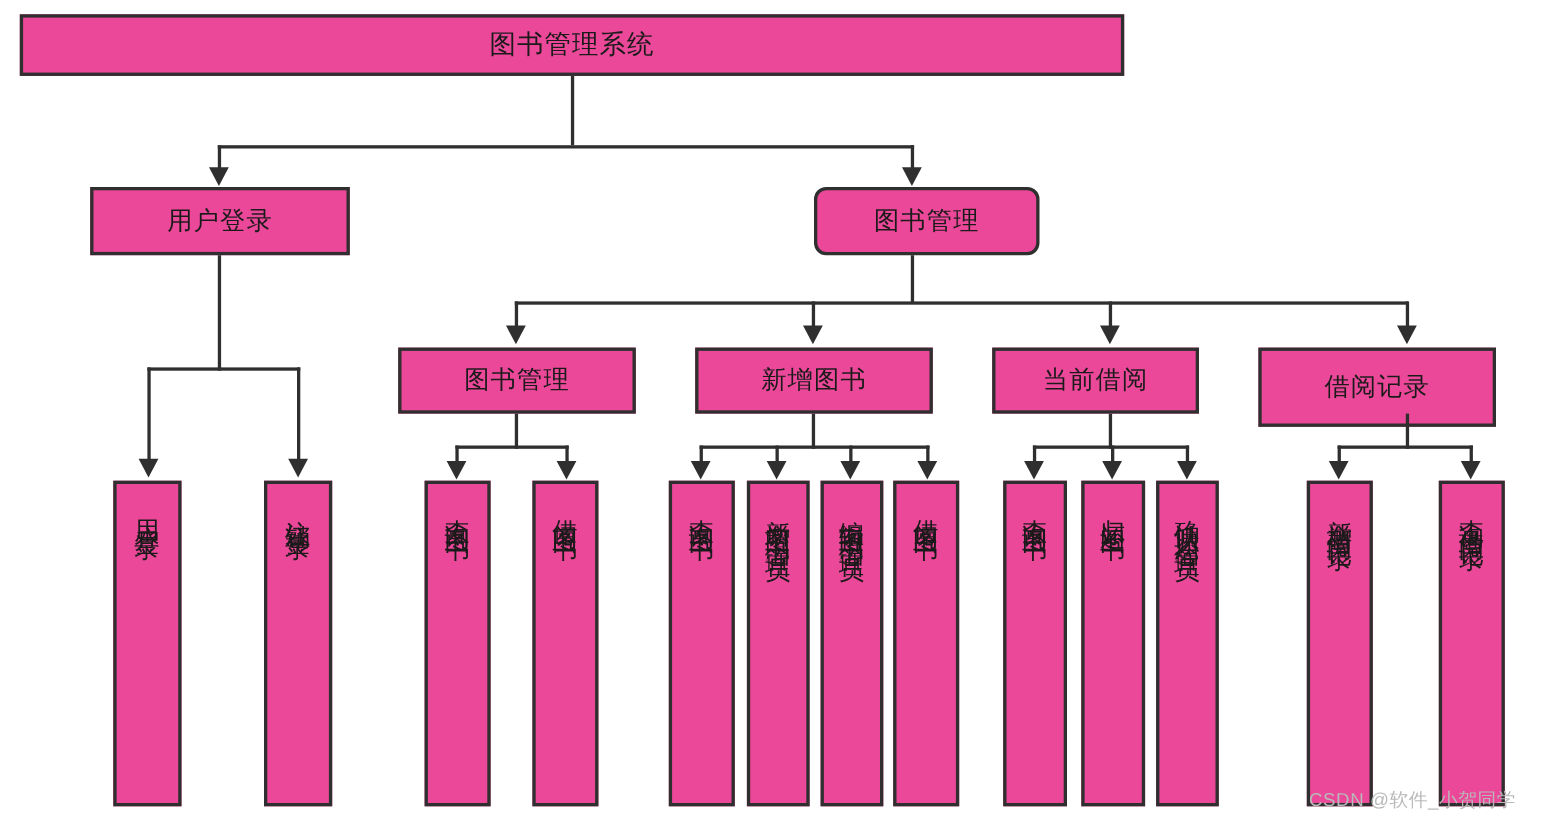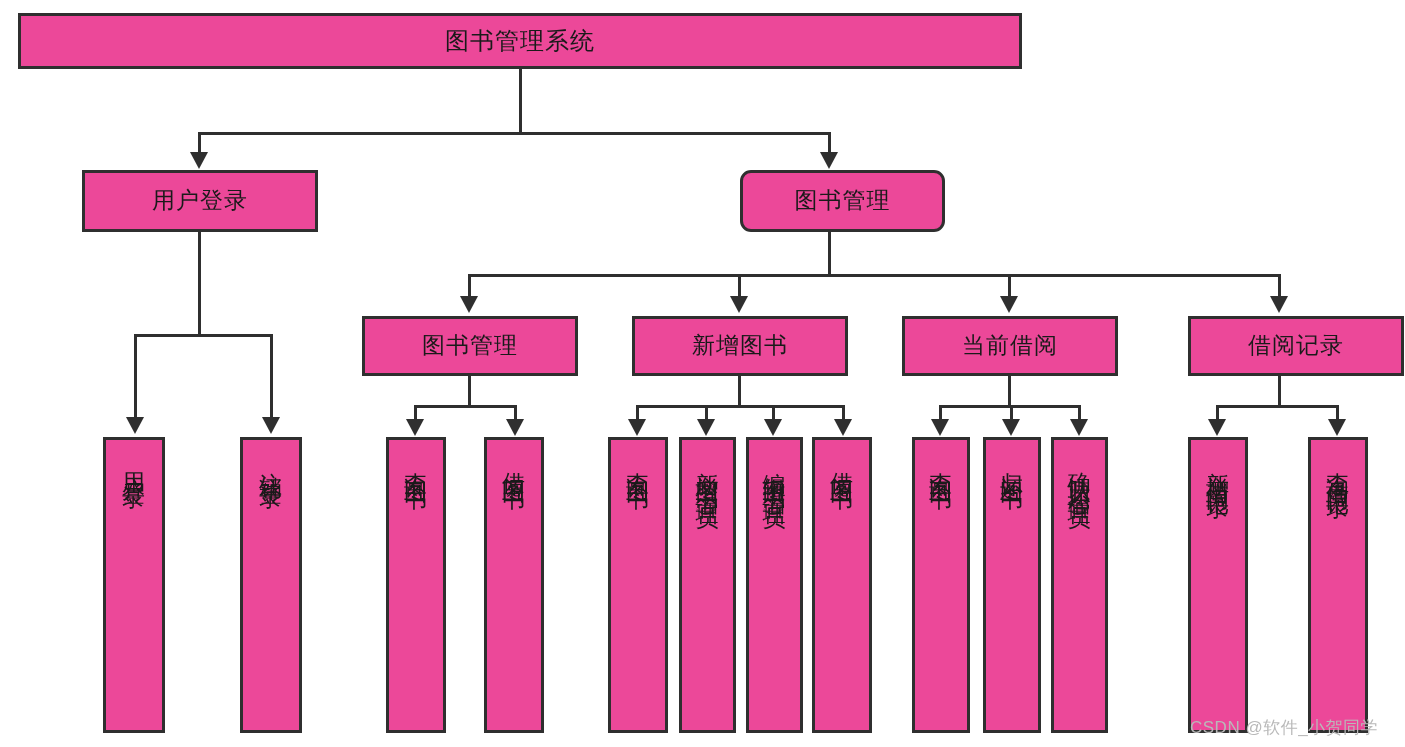--- a/index.html
+++ b/index.html
@@ -110,22 +110,22 @@
   <div class="arrow" style="left:460px; top:296px;"></div>
   <div class="vline" style="left:738px; top:274px; height:24px;"></div>
   <div class="arrow" style="left:730px; top:296px;"></div>
   <div class="vline" style="left:1008px; top:274px; height:24px;"></div>
   <div class="arrow" style="left:1000px; top:296px;"></div>
   <div class="vline" style="left:1278px; top:274px; height:24px;"></div>
   <div class="arrow" style="left:1270px; top:296px;"></div>
 
   <div class="node horiz" style="left: 362px; top: 316px; width: 216px; height: 60px;">图书管理</div>
   <div class="node horiz" style="left: 632px; top: 316px; width: 216px; height: 60px;">新增图书</div>
-  <div class="node horiz" style="left: 902px; top: 316px; width: 216px; height: 60px;">当前借阅</div>
-  <div class="node horiz" style="left: 1188px; top: 316px; width: 216px; height: 60px;">借阅记录</div>
+  <div class="node horiz" style="left: 902px; top: 316px; width: 188px; height: 60px;">当前借阅</div>
+  <div class="node horiz" style="left: 1144px; top: 316px; width: 216px; height: 72px;">借阅记录</div>
 
   <div class="vline" style="left:468px; top:376px; height:32px;"></div>
   <div class="hline" style="left:414px; top:405px; width:103px;"></div>
   <div class="vline" style="left:414px; top:405px; height:16px;"></div>
   <div class="arrow" style="left:406px; top:419px;"></div>
   <div class="vline" style="left:514px; top:405px; height:16px;"></div>
   <div class="arrow" style="left:506px; top:419px;"></div>
 
   <div class="vline" style="left:738px; top:376px; height:32px;"></div>
   <div class="hline" style="left:636px; top:405px; width:209px;"></div>

